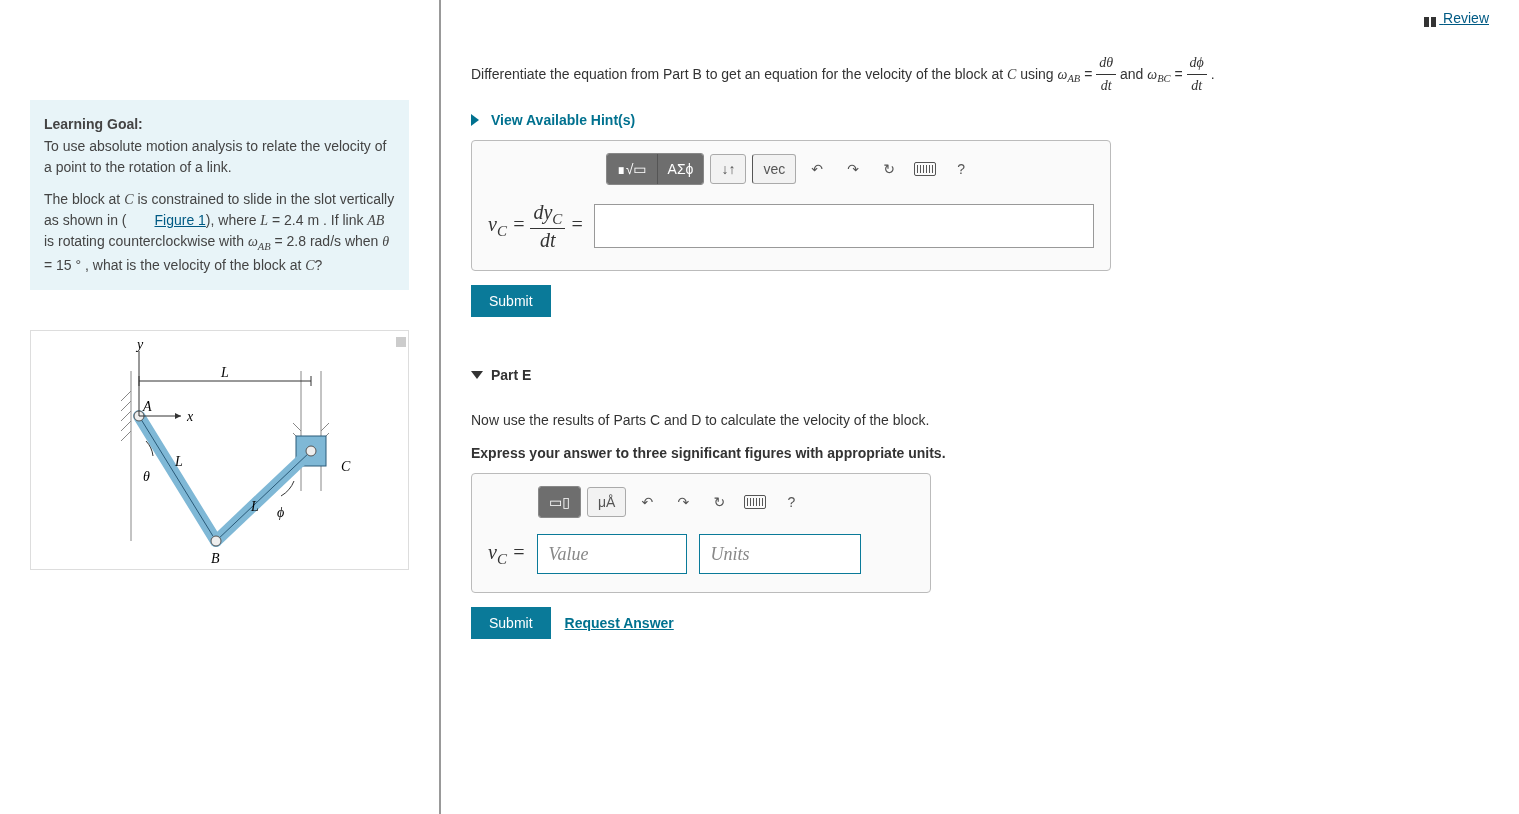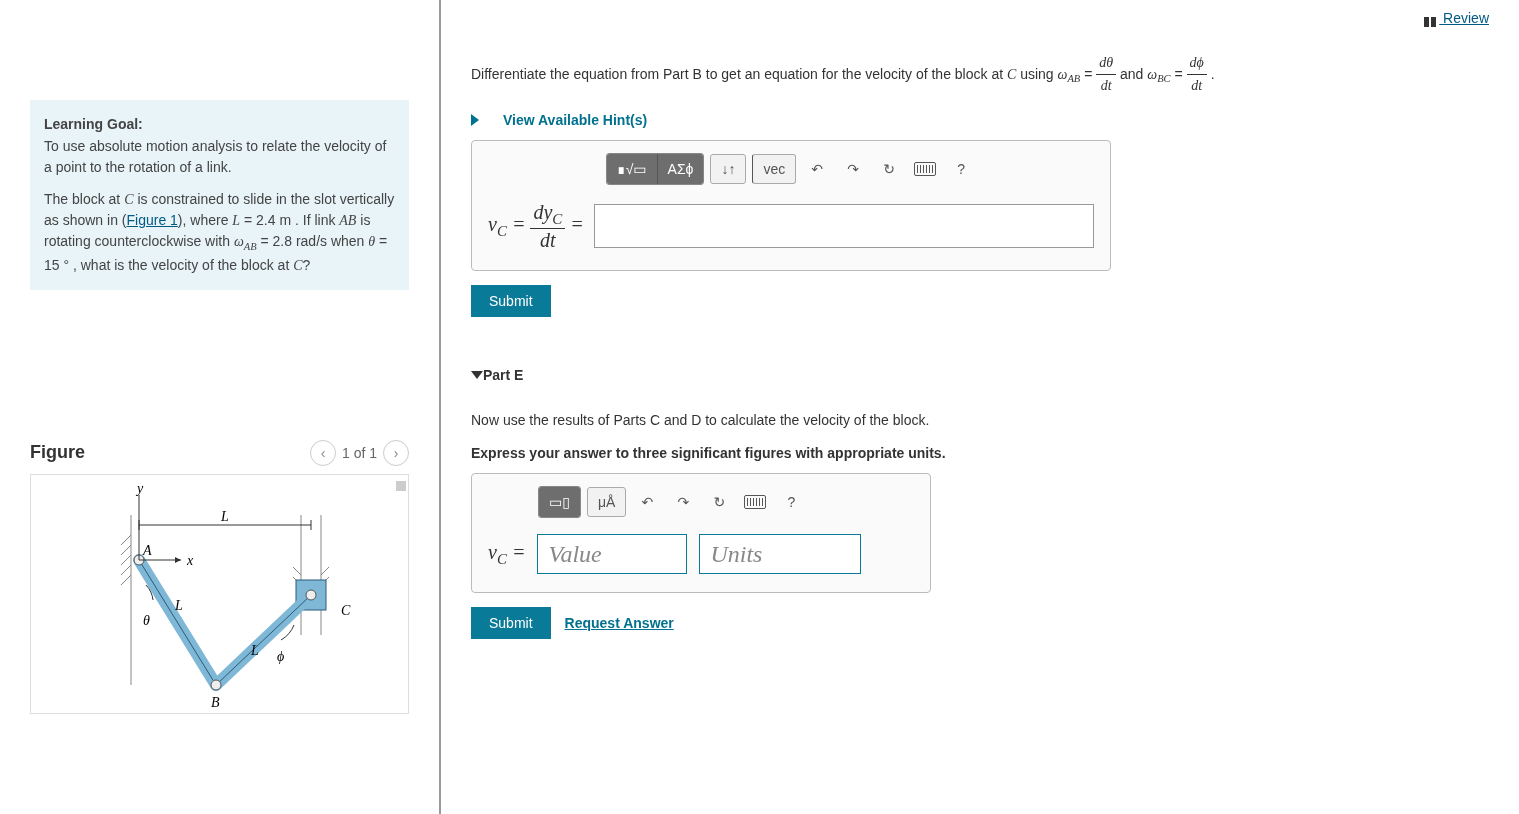--- a/index.html
+++ b/index.html
@@ -17,45 +17,45 @@
   .pager-btn { width: 26px; height: 26px; border: 1px solid #ccc; border-radius: 50%; background: #fff; display: flex; align-items: center; justify-content: center; color: #888; cursor: pointer; }
   .figure-box { border: 1px solid #ddd; height: 240px; position: relative; overflow: hidden; background:#fff;}
   .scroll-handle { position:absolute; right:2px; top:6px; width:10px; height:10px; background:#ccc; }
   .review-row { text-align: right; }
   .review-link { color: #005a84; text-decoration: underline; font-size: 14px; }
   .review-icon { display:inline-block; width:12px; height:10px; margin-right:3px; vertical-align:middle;}
   .review-icon::before, .review-icon::after { content:""; display:inline-block; width:5px; height:10px; background:#333;}
   .review-icon::after{ margin-left:2px;}
   .problem-text { margin-top: 26px; line-height: 1.6; }
   .bold-line { font-weight: bold; margin-top: 14px; }
-  .hints-toggle { color: #00718f; font-weight: bold; margin-top: 14px; cursor: pointer; display: flex; align-items: center; gap:24px;}
+  .hints-toggle { color: #00718f; font-weight: bold; margin-top: 14px; cursor: pointer; display: flex; align-items: center; gap:12px;}
   .tri-right { width:0;height:0;border-top:6px solid transparent;border-bottom:6px solid transparent;border-left:8px solid #00718f;}
   .answer-box { border: 1px solid #bbb; border-radius: 4px; margin-top: 12px; padding: 12px 16px 18px 16px; background: #fafafa; width: 640px; }
   .toolbar-row { display: flex; justify-content: center; gap: 6px; align-items: center; margin-bottom: 16px; }
   .tb-group { display: inline-flex; border: 1px solid #888; border-radius: 3px; overflow: hidden; }
   .tb-btn { height: 30px; padding: 0 10px; border: none; background: #6e6e6e; color: #fff; display: inline-flex; align-items: center; justify-content: center; cursor: pointer; font-size: 14px; }
   .tb-btn.light { background: #f2f2f2; color: #555; border: 1px solid #aaa; border-radius:3px; }
   .tb-btn + .tb-btn { border-left: 1px solid #555; }
   .tb-plain { width:30px; height:30px; display:inline-flex; align-items:center; justify-content:center; color:#555; cursor:pointer;}
   .input-row { display: flex; align-items: center; gap: 10px; }
   .prefix { font-family: 'Times New Roman', serif; font-size: 20px; font-style: italic; }
   .frac { display:inline-block; text-align:center; vertical-align:middle; font-style:italic;}
   .frac .num { display:block; border-bottom:1px solid #333; padding:0 3px;}
   .frac .den { display:block; padding:0 3px;}
   .expr-input { flex: 1; height: 44px; border: 1px solid #999; background:#fff; }
   .submit-btn { background: #0a7a99; color: #fff; border: none; padding: 8px 18px; margin-top: 14px; cursor: pointer; font-size: 14px; }
-  .part-header { display: flex; align-items: center; margin-top: 50px; font-weight: bold; }
+  .part-header { display: flex; align-items: center; gap: 8px; margin-top: 50px; font-weight: bold; }
   .tri-down { width:0;height:0;border-left:6px solid transparent;border-right:6px solid transparent;border-top:8px solid #333;}
   .answer-box2 { border: 1px solid #bbb; border-radius: 4px; margin-top: 12px; padding: 12px 16px 18px 16px; background: #fafafa; width: 460px; }
   .val-unit-row { display:flex; align-items:center; gap:12px; margin-top:12px;}
-  .val-input, .unit-input { border:1px solid #0a7a99; height:40px; font-family:'Times New Roman',serif; font-size:24px; font-style:italic; color:#888; padding:0 10px; background:#fff; display:flex; align-items:center;}
+  .val-input, .unit-input { border:1px solid #0a7a99; height:40px; font-family:'Times New Roman',serif; font-size:18px; font-style:italic; color:#888; padding:0 10px; background:#fff; display:flex; align-items:center;}
   .val-input{ width:150px;} .unit-input{width:162px;}
   .req-link { color:#00718f; text-decoration:underline; font-weight:bold; margin-left:14px; cursor:pointer;}
   .submit-row2{ margin-top:14px; display:flex; align-items:center;}
-  a.fig-link{ color:#005a84; text-decoration:underline;}
+  a.fig-link{ color:#005a84; text-decoration:underline;margin-left:28px;}
   .serif { font-family:'Times New Roman', serif;}
   .ital{ font-style:italic;}
   .sub{ font-size:0.75em; vertical-align:sub;}
   .kbd-icon{ display:inline-block; width:22px; height:14px; border:1px solid #555; border-radius:2px; position:relative;}
   .kbd-icon::before{content:"";position:absolute;left:2px;right:2px;top:2px;bottom:2px;background:repeating-linear-gradient(90deg,#555 0 1px,transparent 1px 3px);}
   
   .fig-svg{ position:absolute; left:40px; top:10px; }
 </style>
 </head>
 <body>
@@ -64,28 +64,20 @@
 
   <div class="left-panel">
     <div class="goal-box">
       <p class="lg-title">Learning Goal:</p>
       <p>To use absolute motion analysis to relate the velocity of a point to the rotation of a link.</p>
       <p class="para2">
         <span>The block at </span><span class="serif ital">C</span><span> is constrained to slide in the slot vertically as shown in (</span><a href="#" class="fig-link">Figure 1</a><span>), where </span><span class="serif ital">L</span><span> = 2.4 m . If link </span><span class="serif ital">AB</span><span> is rotating counterclockwise with </span><span class="serif ital">ω</span><span class="serif ital sub">AB</span><span> = 2.8 rad/s when </span><span class="serif ital">θ</span><span> = 15 ° , what is the velocity of the block at </span><span class="serif ital">C</span><span>?</span>
       </p>
     </div>
 
-    <div class="figure-header">
-      <div class="figure-label" style="margin-top:0;">Figure</div>
-      <div class="pager">
-        <div class="pager-btn">‹</div>
-        <span>1 of 1</span>
-        <div class="pager-btn">›</div>
-      </div>
-    </div>
 
     <div class="figure-box">
       <div class="scroll-handle"></div>
       <svg class="fig-svg" width="320" height="230">
 
         <g stroke="#888" stroke-width="1">
           <line x1="60" y1="30" x2="60" y2="200"></line>
           <line x1="50" y1="60" x2="60" y2="50"></line>
           <line x1="50" y1="70" x2="60" y2="60"></line>
           <line x1="50" y1="80" x2="60" y2="70"></line>

